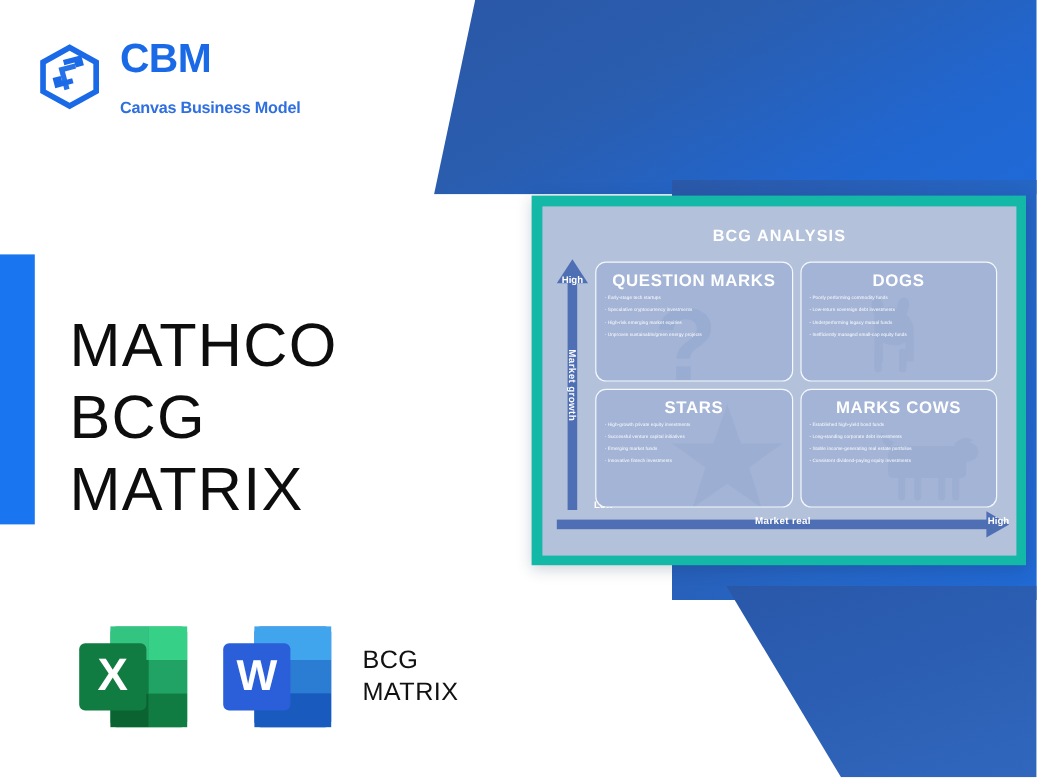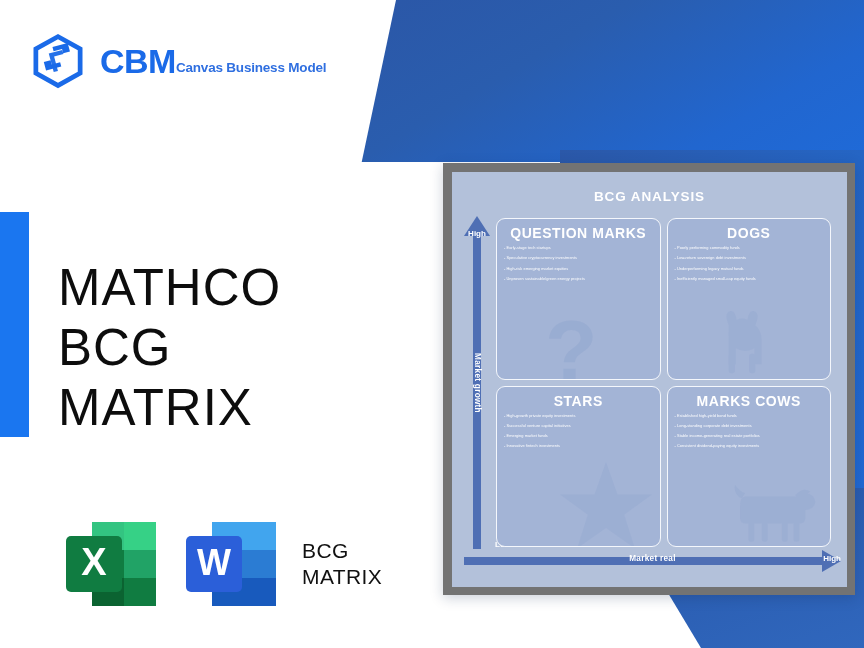--- a/index.html
+++ b/index.html
@@ -33,43 +33,43 @@
   }
 
   .left-accent{
     position:absolute;left:0;top:212px;width:29px;height:225px;
     background:#1a76f0;z-index:3;
   }
 
   
   #logo{position:absolute;left:30px;top:32px;display:flex;align-items:center;gap:14px;z-index:5;}
   #logo .mark{width:56px;height:58px;flex:0 0 auto;}
-  #logo .words{display:flex;flex-direction:row;line-height:1;}
+  #logo .words{display:flex;flex-direction:column;line-height:1;}
   .logo-title{font-size:34px;font-weight:bold;color:#1a6ae8;letter-spacing:-0.5px;}
   .logo-sub{font-size:13.5px;font-weight:bold;color:#2f6fe0;margin-top:17px;letter-spacing:-0.2px;}
 
   
   #headline{
     position:absolute;left:58px;top:258px;z-index:5;
     font-size:51px;line-height:1.18;font-weight:normal;color:#0d0d0d;
     letter-spacing:1px;max-width:330px;
   }
 
   
   #file-row{position:absolute;left:62px;top:518px;display:flex;align-items:center;gap:22px;z-index:5;}
   .doc-icon{position:relative;width:98px;height:92px;flex:0 0 auto;}
   .file-label{
     font-size:21px;line-height:1.25;color:#111;letter-spacing:.4px;
     white-space:pre-line;
   }
 
   
   #bcg-card{
-    position:absolute;left:443px;top:163px;width:412px;height:432px;z-index:4;
-    background:#737373;padding:9px 8px 8px 9px;box-sizing:border-box;
+    position:absolute;left:443px;top:163px;width:412px;height:308px;z-index:4;
+    background:#14b8a6;padding:9px 8px 8px 9px;box-sizing:border-box;
     box-shadow:0 3px 12px rgba(20,40,80,.22);
   }
   #bcg-inner{
     position:relative;width:100%;height:100%;
     background:#b3c1da;box-sizing:border-box;
   }
   .bcg-heading{
     text-align:center;color:#ffffff;font-weight:bold;font-size:13.5px;
     letter-spacing:.9px;padding-top:17px;
   }

